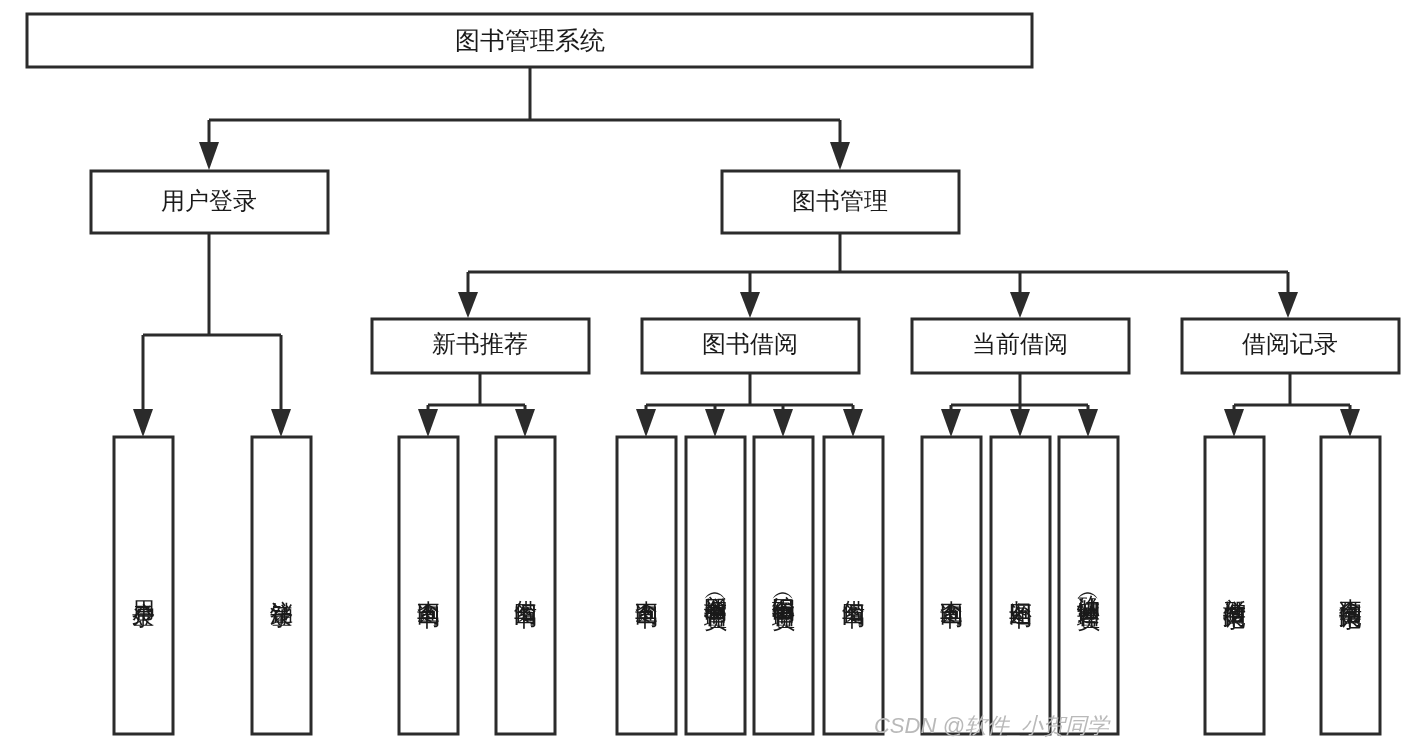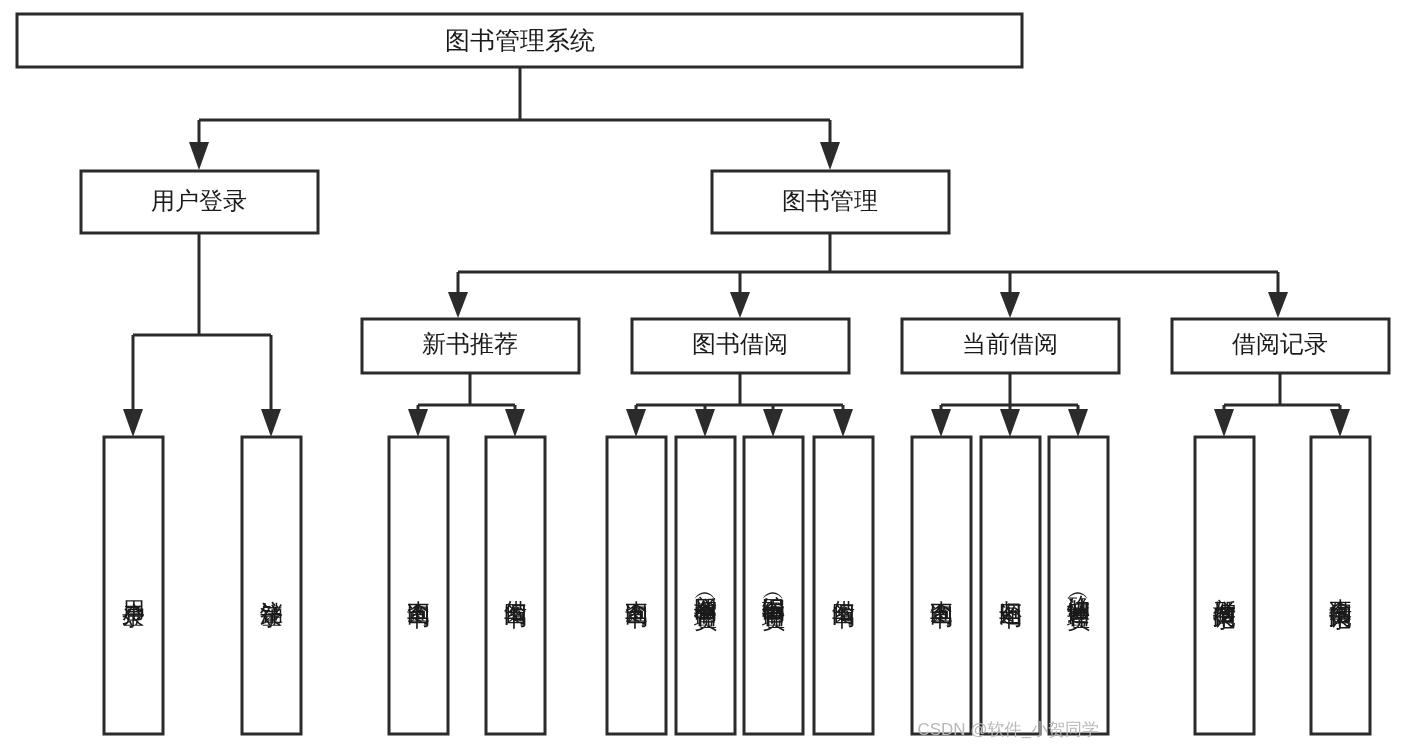--- a/index.html
+++ b/index.html
@@ -1,21 +1,21 @@
 <!DOCTYPE html>
 <html><head>
 <meta charset="utf-8">
 <style>
   html,body{margin:0;padding:0;background:#ffffff;}
   body{
     width:1405px;height:747px;
     font-family:"Liberation Sans","DejaVu Sans",sans-serif;
     overflow:hidden;
   }
-  #diagram-root{position:relative;width:1111px;height:747px;background:#fff;}
+  #diagram-root{position:relative;width:1111px;height:747px;background:#fff;margin-left:10px;}
   svg#flow{position:absolute;left:0;top:0;width:1405px;height:747px;}
 
   .node-box{
     fill:#ffffff;
     stroke:#2b2b2b;
     stroke-width:3;
   }
   .node-label{
     font-family:"Liberation Sans","DejaVu Sans",sans-serif;
     fill:#1a1a1a;
@@ -49,24 +49,25 @@
     line-height:1.08;
     letter-spacing:2px;
     color:#1a1a1a;
     white-space:nowrap;
   }
   .watermark{
     position:absolute;
     right:12px;
     bottom:6px;
     font-family:"Liberation Sans","DejaVu Sans",sans-serif;
-    font-size:17px;
+    font-size:22px;
     color:#b9b9b9;
     white-space:nowrap;
     user-select:none;
+    font-style:italic;
   }
 </style>
 </head>
 <body>
 
 <div id="diagram-root">
 
   <svg id="flow" viewBox="0 0 1405 747">
 
     <g>

